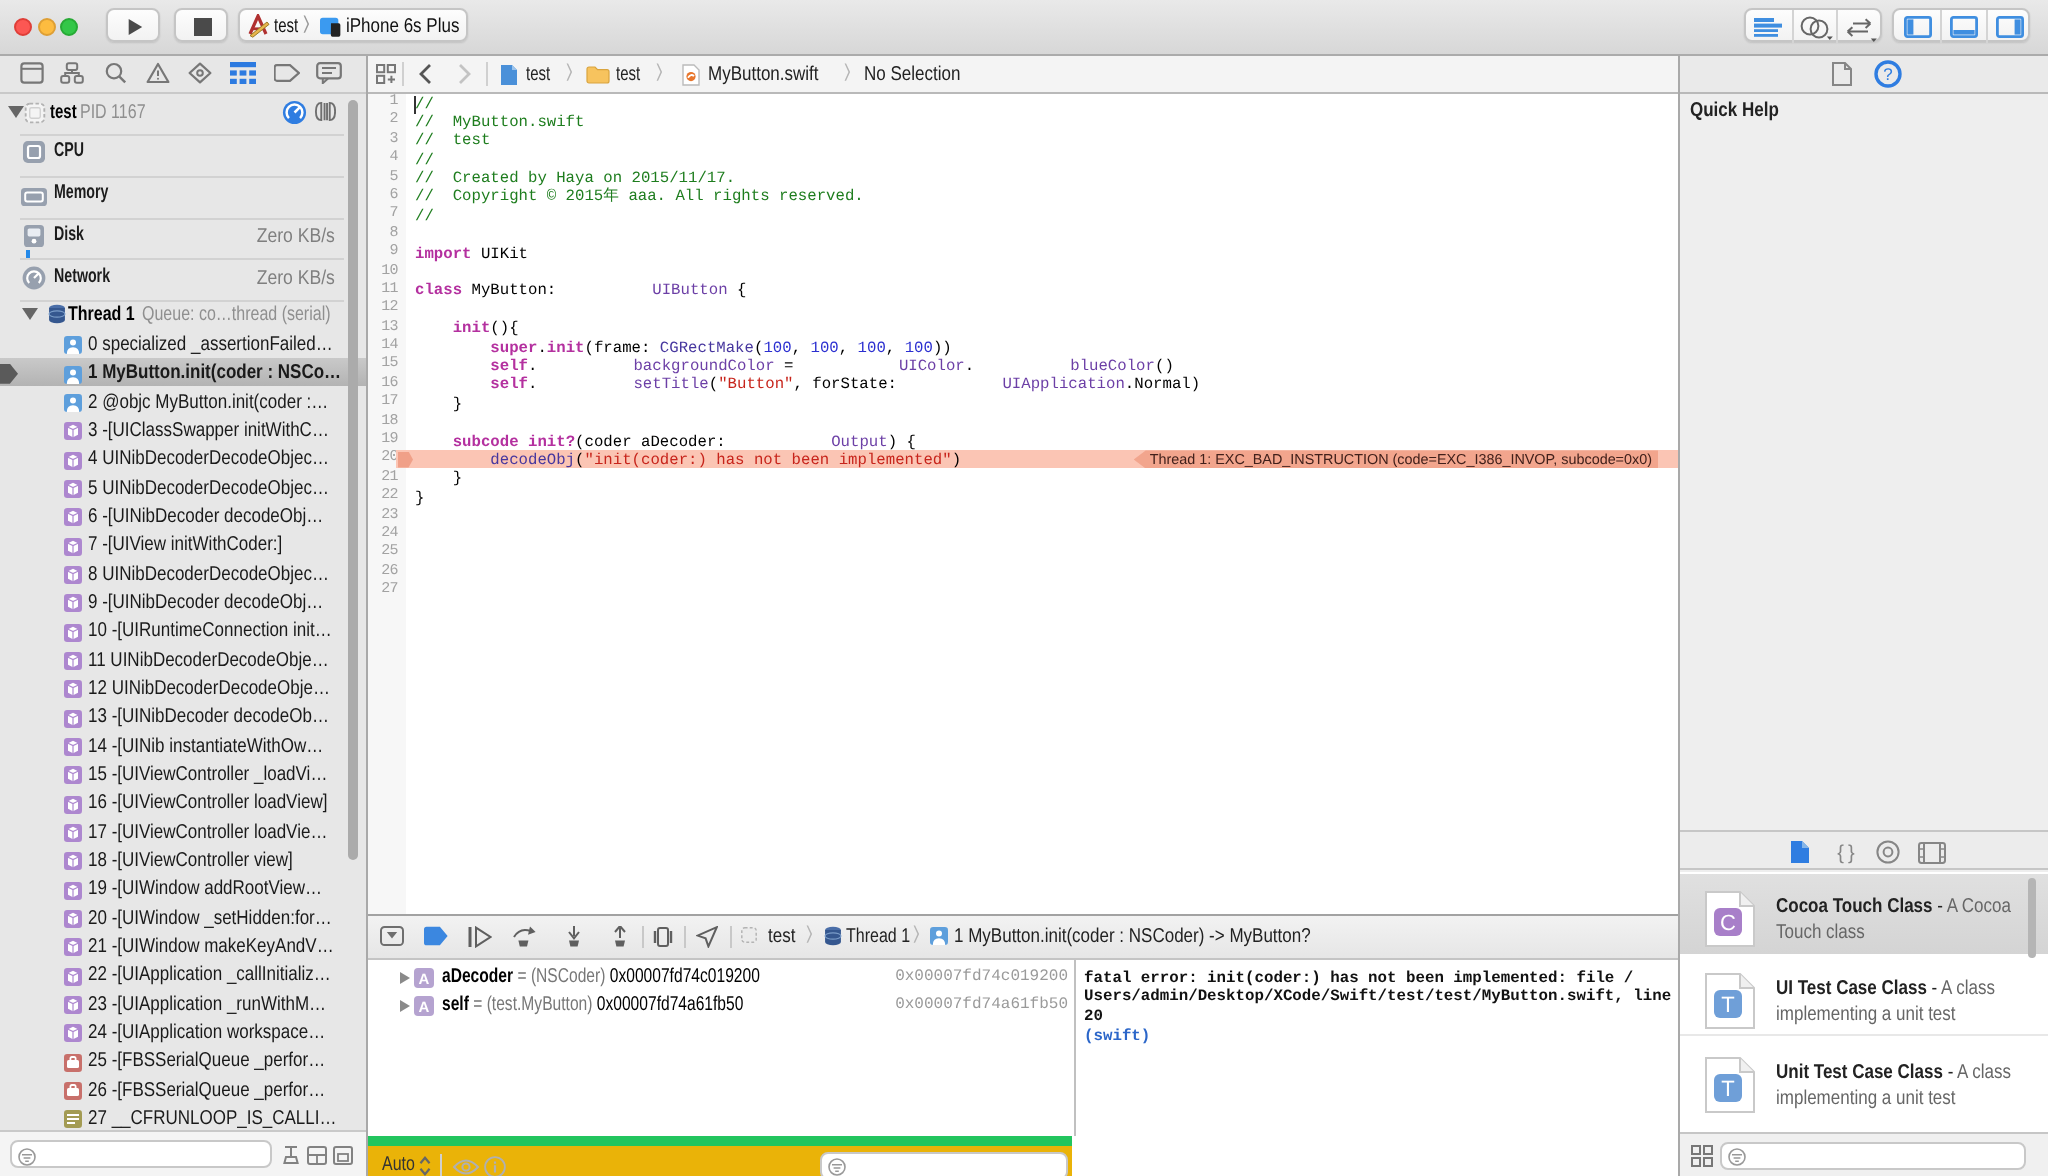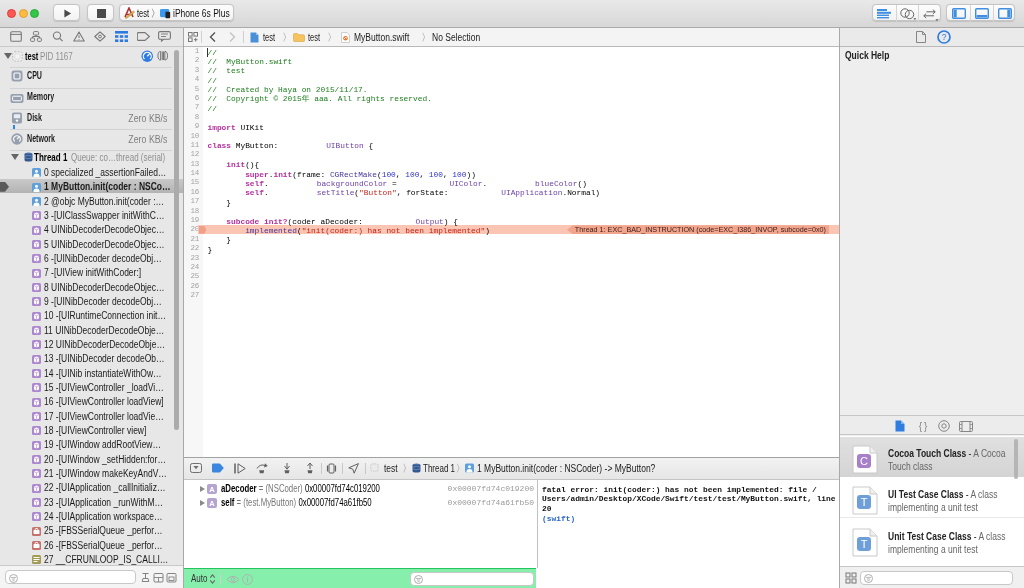--- a/index.html
+++ b/index.html
@@ -31,21 +31,21 @@
 .kw{color:#b4309f;font-weight:bold;}
 .cm{color:#1e7d1e;}
 .str{color:#c7241b;}
 .num2{color:#2b2fd0;text-align:center;}
 .cls{color:#6c3fa6;margin-left:48px;}
 .fn{color:#46369e;}
 
 #debug{left:184px;top:457px;width:655px;height:131px;background:#fff;border-top:1px solid #a2a2a2;}
 #dbgbar{left:0;top:0;width:655px;height:22px;background:linear-gradient(#f2f2f2,#e6e6e6);border-bottom:1px solid #c4c4c4;font-size:10px;color:#222;}
 #vars{left:0;top:23px;width:352px;height:87px;}
-#vbot{left:0;top:110px;width:352px;height:20px;background:#86efac;border-top:1px solid #22c55e;}
+#vbot{left:0;top:110px;width:352px;height:20px;background:#eab308;border-top:5px solid #22c55e;}
 #console{left:353px;top:22px;width:302px;height:88px;border-left:1px solid #c0c0c0;}
 #cbot{left:353px;top:110px;width:302px;height:20px;background:#f4f4f4;border-top:1px solid #c9c9c9;border-left:1px solid #c0c0c0;}
 
 #rpanel{left:840px;top:28px;width:184px;height:560px;background:#eeeeee;}
 #rp-icons{left:0;top:0;width:184px;height:18.5px;border-bottom:1px solid #b9b9b9;background:#eaeaea;}
 #lib-icons{left:0;top:387px;width:184px;height:20px;border-top:1px solid #c6c6c6;border-bottom:1px solid #c6c6c6;background:#ececec;}
 #library{left:0;top:408px;width:184px;height:130px;background:#fff;overflow:hidden;}
 .libitem{left:0;width:184px;height:40px;}
 .libdoc{left:12px;top:8px;width:26px;height:29px;}
 .libtxt{left:48px;top:11px;font-size:10px;color:#222;line-height:12.5px;white-space:nowrap;transform:scaleX(.85);transform-origin:0 0;}
@@ -563,21 +563,21 @@
 
 <span class="kw">class</span> MyButton:<span class="cls">UIButton</span> {
 
     <span class="kw">init</span>(){
         <span class="kw">super</span>.<span class="kw">init</span>(frame: <span class="fn">CGRectMake</span>(<span class="num2">100</span>, <span class="num2">100</span>, <span class="num2">100</span>, <span class="num2">100</span>))
         <span class="kw">self</span>.<span class="cls">backgroundColor</span> = <span class="cls">UIColor</span>.<span class="cls">blueColor</span>()
         <span class="kw">self</span>.<span class="cls">setTitle</span>(<span class="str">"Button"</span>, forState: <span class="cls">UIApplication</span>.Normal)
     }
 
     <span class="kw">subcode</span> <span class="kw">init?</span>(coder aDecoder: <span class="cls">Output</span>) {
-        <span class="fn">implemented</span>(<span class="str">"init(coder:) has not been implemented"</span>)
+        <span class="fn">decodeObj</span>(<span class="str">"init(coder:) has not been implemented"</span>)
     }
 }</pre>
 </div>
 
 <div id="debug" class="abs">
   <div id="dbgbar" class="abs">
     <svg class="abs" style="left:6px;top:5px" width="12" height="10" viewBox="0 0 12 10">
         <rect x=".5" y=".5" width="11" height="9" rx="1.8" fill="none" stroke="#6e6e6e" stroke-width="1"></rect>
         <path d="M3.4 3 h5.2 l-2.6 3.2 z" fill="#6e6e6e"></path>
       </svg>

